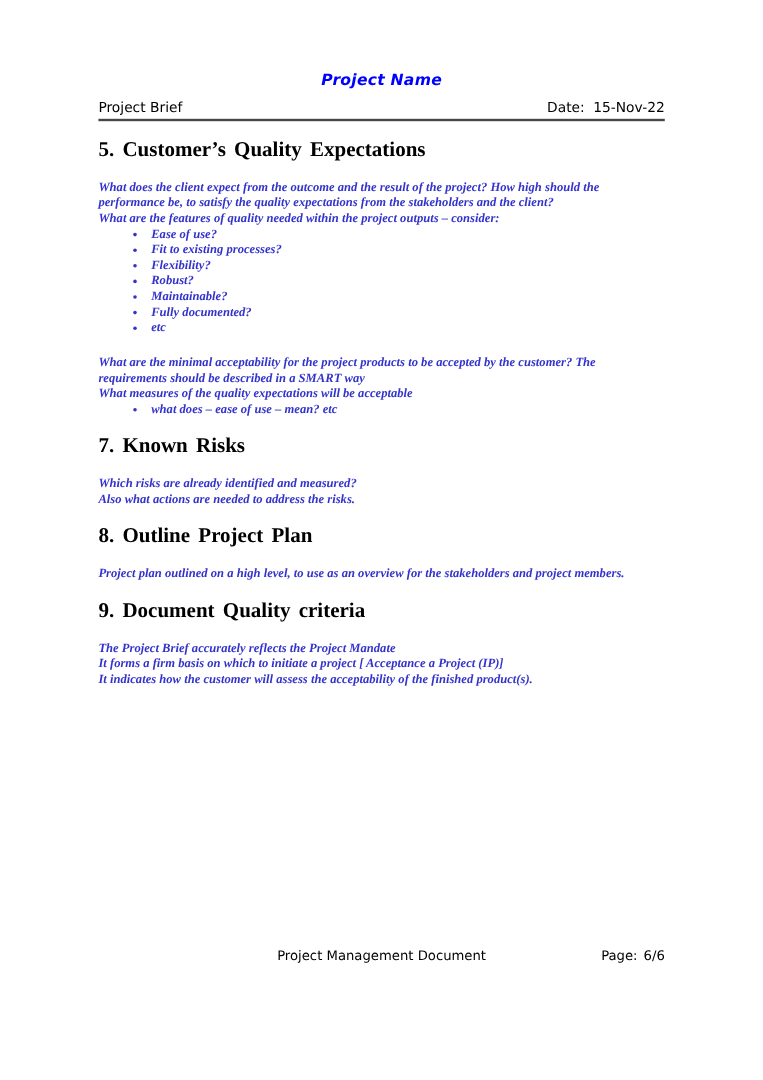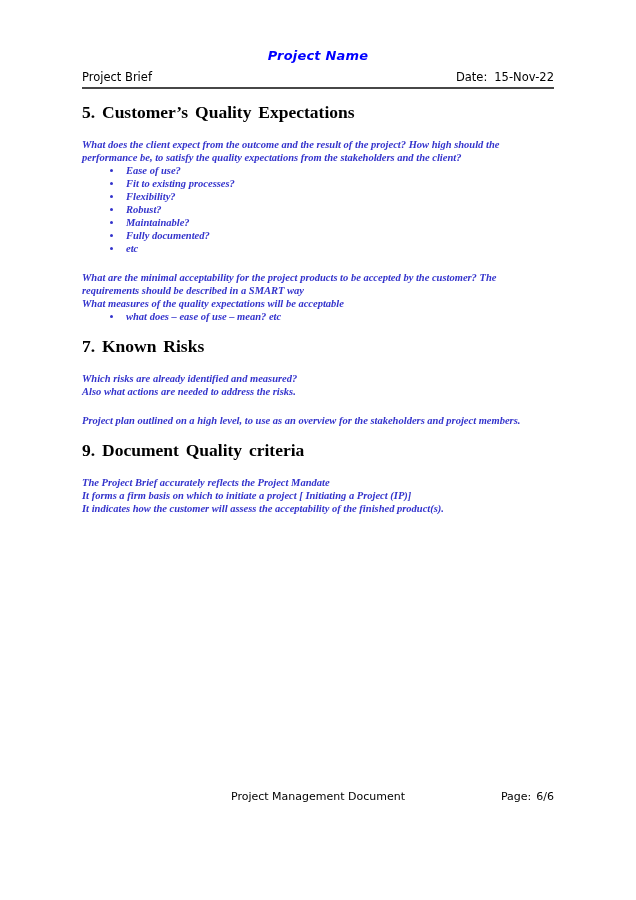--- a/index.html
+++ b/index.html
@@ -14,21 +14,21 @@
     width: 636px;
     height: 900px;
     background: #ffffff;
     position: relative;
     font-family: "DejaVu Sans", sans-serif;
     color: var(--text-black);
   }
   .page {
     position: absolute;
     inset: 0;
-    padding: 48px 82px 0 82px;
+    padding: 60px 82px 0 82px;
   }
   .doc-title {
     text-align: center;
     font-family: "DejaVu Sans", sans-serif;
     font-style: italic;
     font-weight: 700;
     font-size: 13px;
     color: var(--title-blue);
     margin-bottom: 7px;
     letter-spacing: 0.2px;
@@ -101,20 +101,21 @@
     <span>Project Brief</span>
     <span class="hdr-date"><span>Date:</span><span class="date-value">15-Nov-22</span></span>
   </div>
 
   <div class="rule"></div>
 
   <div class="section">
     <h2 class="section-heading">5. Customer’s Quality Expectations</h2>
     <div class="guidance">
       <div class="para">What does the client expect from the outcome and the result of the project? How high should the performance be, to satisfy the quality expectations from the stakeholders and the client?</div>
+      <div class="para">What are the features of quality needed within the project outputs – consider:</div>
       <ul class="bullets">
         <li>Ease of use?</li>
         <li>Fit to existing processes?</li>
         <li>Flexibility?</li>
         <li>Robust?</li>
         <li>Maintainable?</li>
         <li>Fully documented?</li>
         <li>etc</li>
       </ul>
     </div>
@@ -132,30 +133,31 @@
 
   <div class="section">
     <h2 class="section-heading">7. Known Risks</h2>
     <div class="guidance">
       <div class="para">Which risks are already identified and measured?</div>
       <div class="para">Also what actions are needed to address the risks.</div>
     </div>
   </div>
 
   <div class="section">
+    <h2 class="section-heading">8. Outline Project Plan</h2>
     <div class="guidance">
       <div class="para">Project plan outlined on a high level, to use as an overview for the stakeholders and project members.</div>
     </div>
   </div>
 
   <div class="section">
     <h2 class="section-heading">9. Document Quality criteria</h2>
     <div class="guidance">
       <div class="para">The Project Brief accurately reflects the Project Mandate</div>
-      <div class="para">It forms a firm basis on which to initiate a project [ Initiating a Project (IP)]</div>
+      <div class="para">It forms a firm basis on which to initiate a project [ Acceptance a Project (IP)]</div>
       <div class="para">It indicates how the customer will assess the acceptability of the finished product(s).</div>
     </div>
   </div>
 
   <div class="footer">
     <span>Project Management Document</span>
     <span class="footer-right"><span>Page:</span><span class="page-value">6/6</span></span>
   </div>
 
 </div>

